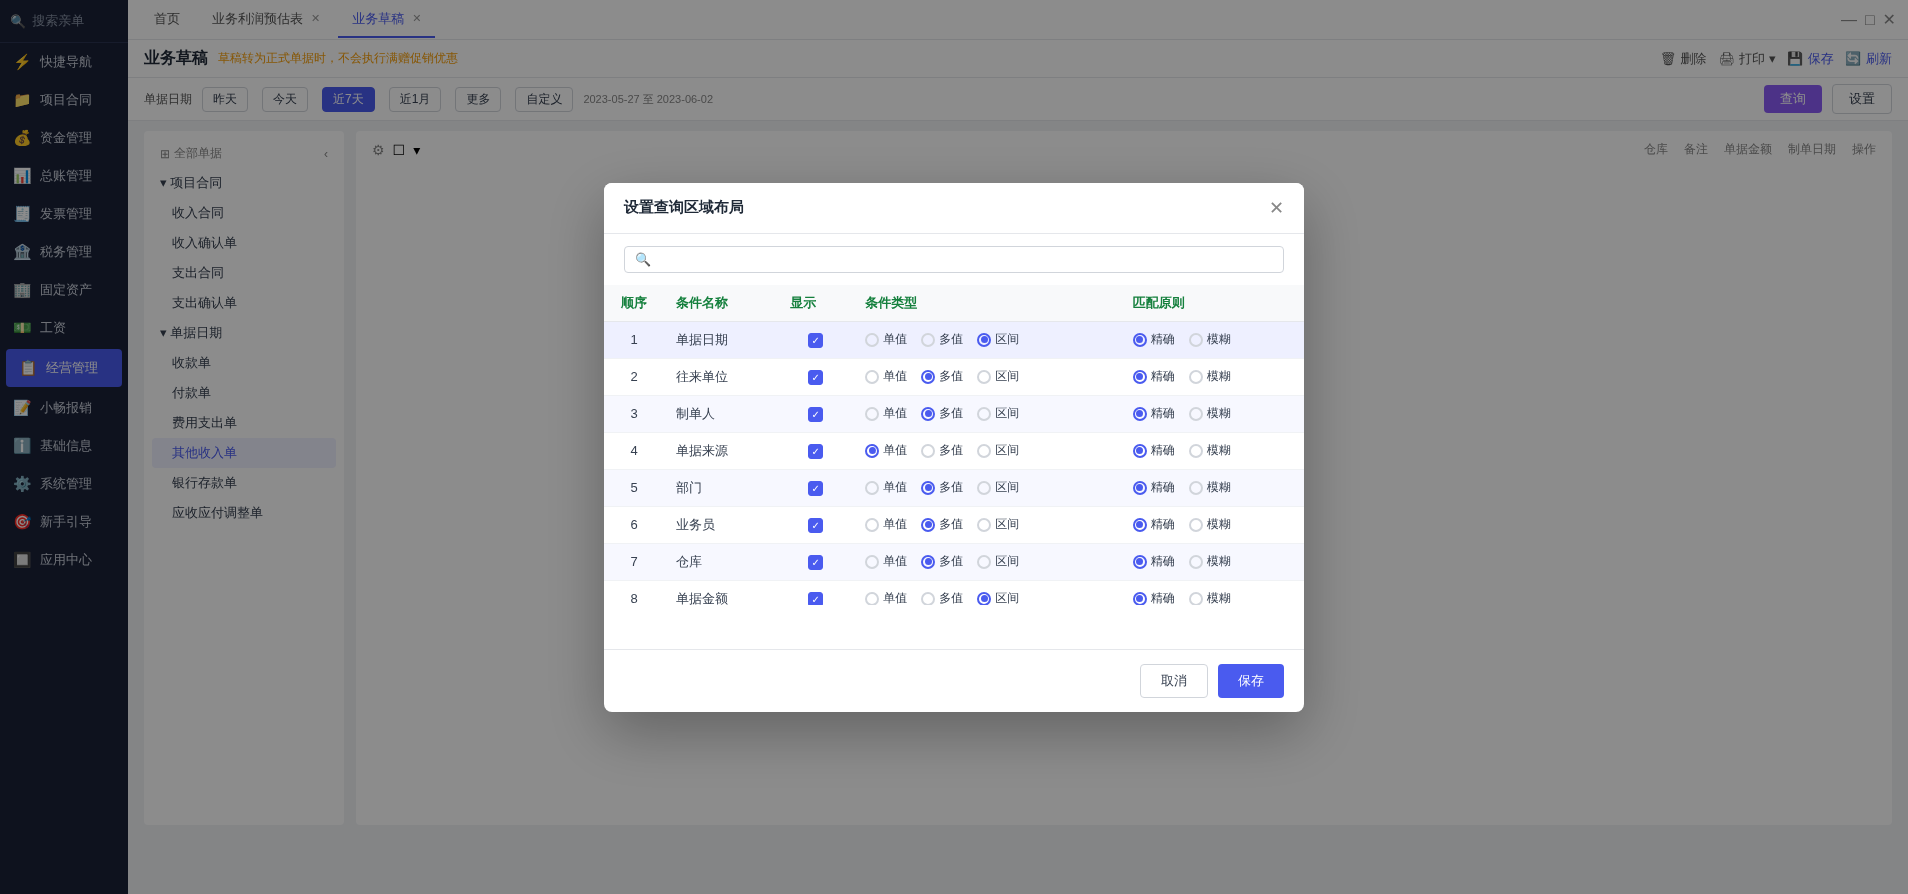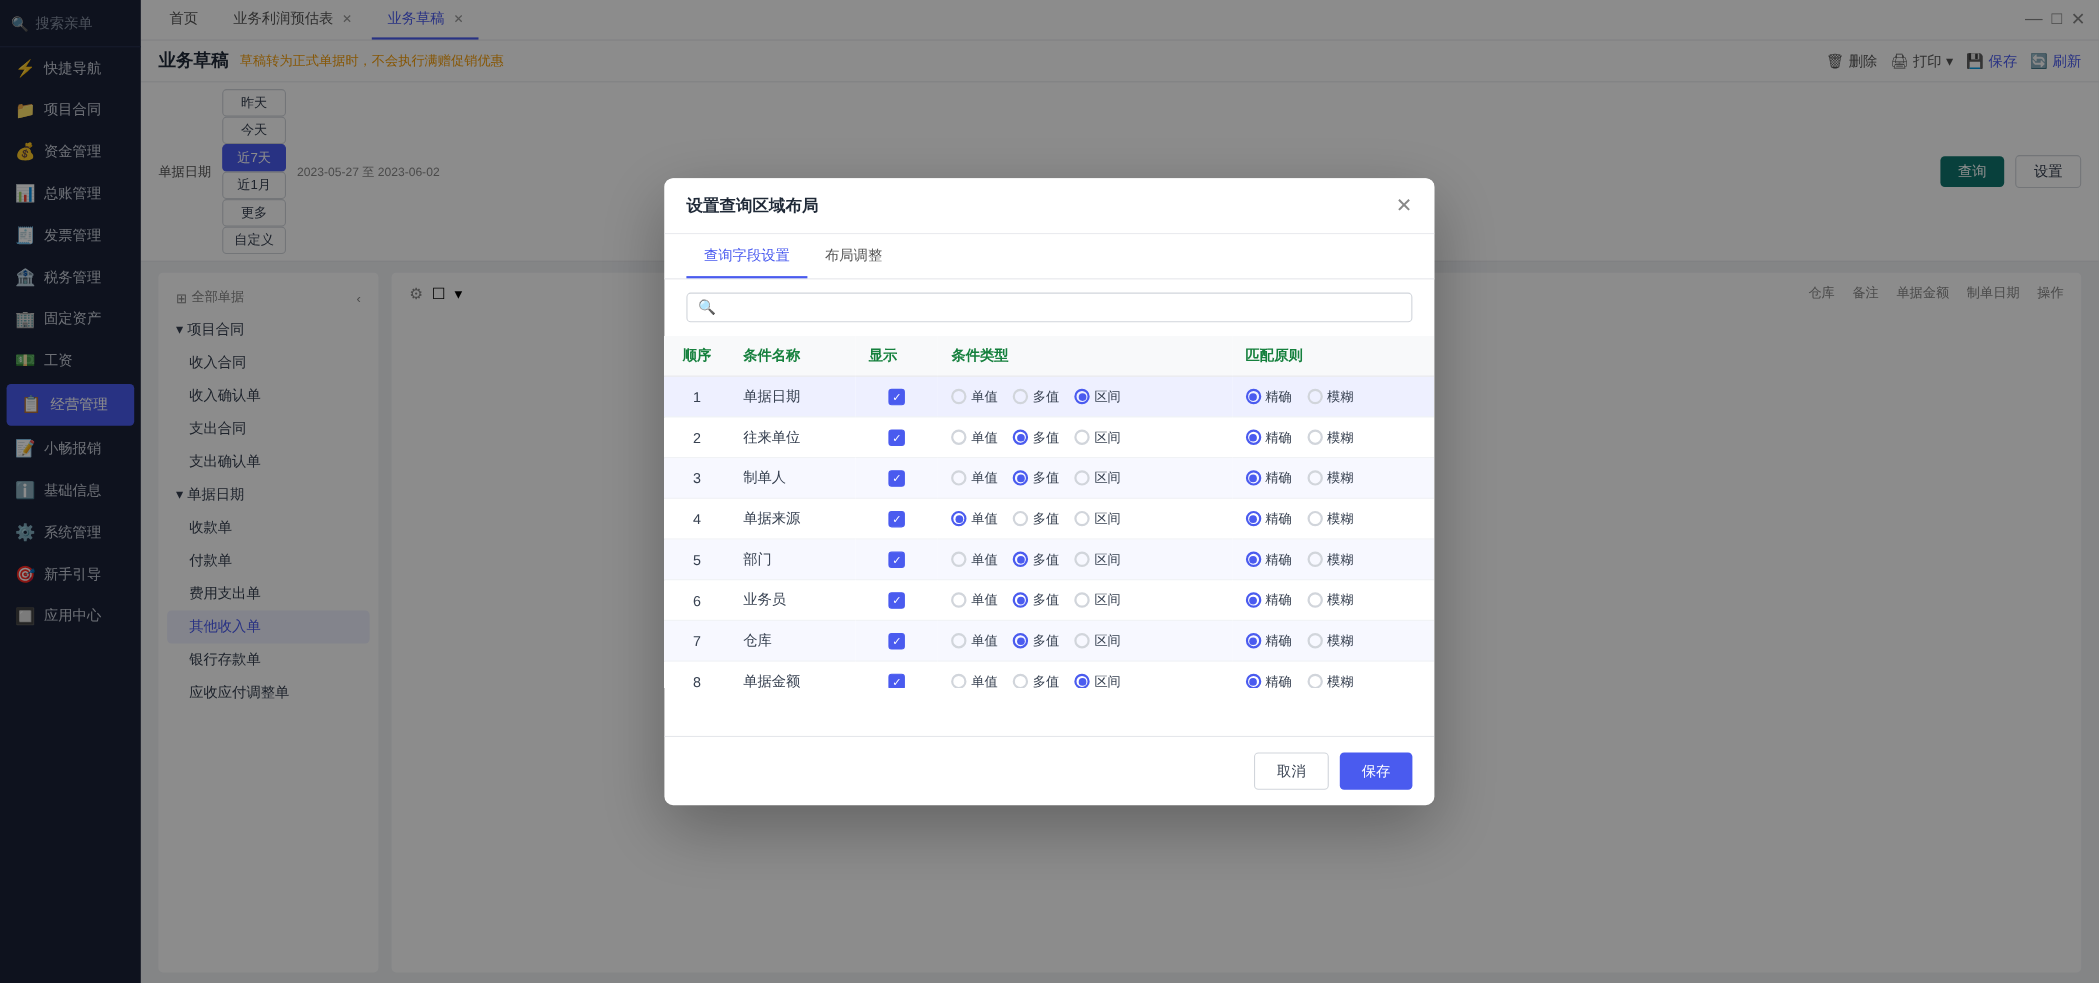--- a/index.html
+++ b/index.html
@@ -51,21 +51,21 @@
     .btn-action.primary { color: #4a5bef; }
 
     
     .toolbar {
       background: #fff; padding: 6px 16px; display: flex; align-items: center; gap: 10px;
       border-bottom: 1px solid #e5e7eb; flex-wrap: wrap;
     }
     .toolbar-label { font-size: 12px; color: #555; }
     .toolbar-btn { padding: 3px 10px; font-size: 12px; border: 1px solid #d1d5db; border-radius: 4px; cursor: pointer; background: #fff; color: #374151; }
     .toolbar-btn.active { background: #4a5bef; color: #fff; border-color: #4a5bef; }
-    .query-btn { background: #0f766e; color: #fff; border: none; padding: 5px 16px; border-radius: 4px; cursor: pointer; font-size: 13px; margin-left: auto; }
+    .query-btn { background: #8b5cf6; color: #fff; border: none; padding: 5px 16px; border-radius: 4px; cursor: pointer; font-size: 13px; margin-left: auto; }
     .set-btn { background: #fff; color: #374151; border: 1px solid #d1d5db; padding: 5px 16px; border-radius: 4px; cursor: pointer; font-size: 13px; }
     .date-range { font-size: 11px; color: #888; }
 
     
     .layout { display: flex; gap: 12px; height: calc(894px - 180px); }
     .tree-panel { width: 200px; background: #fff; border-radius: 4px; padding: 8px; flex-shrink: 0; }
     .tree-item { padding: 6px 8px; cursor: pointer; border-radius: 4px; font-size: 13px; color: #374151; }
     .tree-item.active { background: #eef0ff; color: #4a5bef; }
     .tree-item.child { padding-left: 20px; }
     .tree-section { padding: 6px 8px; font-size: 12px; color: #888; display: flex; align-items: center; gap: 4px; cursor: pointer; }
@@ -236,21 +236,21 @@
     <div class="header-actions">
       <span class="btn-action">🗑 <span>删除</span></span>
       <span class="btn-action">🖨 <span>打印</span> ▾</span>
       <span class="btn-action primary">💾 <span>保存</span></span>
       <span class="btn-action primary">🔄 <span>刷新</span></span>
     </div>
   </div>
 
   <div class="toolbar">
     <span class="toolbar-label">单据日期</span>
-    <div id="toolbar-buttons" style="display:flex;gap:0;flex-direction:column;">
+    <div id="toolbar-buttons" style="display:flex;gap:14px;">
         <button class="toolbar-btn">昨天</button>
         <button class="toolbar-btn">今天</button>
         <button class="toolbar-btn active">近7天</button>
         <button class="toolbar-btn">近1月</button>
         <button class="toolbar-btn">更多</button>
         <button class="toolbar-btn">自定义</button>
       </div>
     <span class="date-range">2023-05-27 至 2023-06-02</span>
     <div style="flex:1;"></div>
     <button class="query-btn">查询</button>
@@ -299,24 +299,20 @@
     </div>
   </div>
 
 </div>
 
 <div class="overlay">
   <div class="modal">
     <div class="modal-header">
       <span class="modal-title">设置查询区域布局</span>
       <span class="modal-close">✕</span>
-    </div>
-    <div class="modal-tabs">
-      <div class="modal-tab active">查询字段设置</div>
-      <div class="modal-tab">布局调整</div>
     </div>
     <div class="modal-search">
       <div class="search-box">
         <span class="search-icon">🔍</span>
       </div>
     </div>
     <div class="modal-table-wrap">
       <table class="modal-table">
         <thead>
           <tr>

